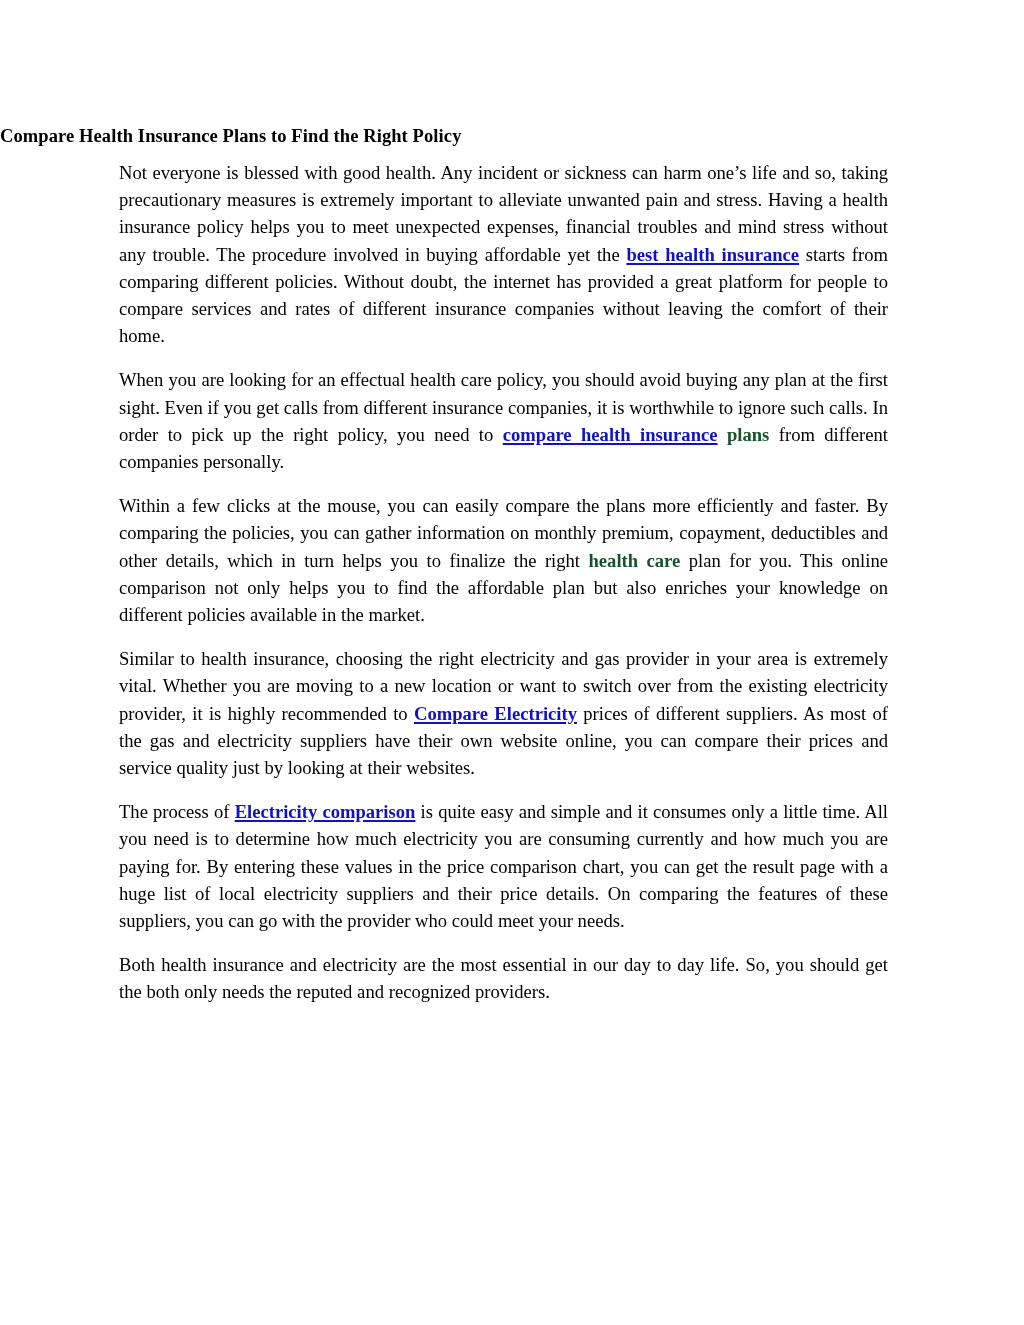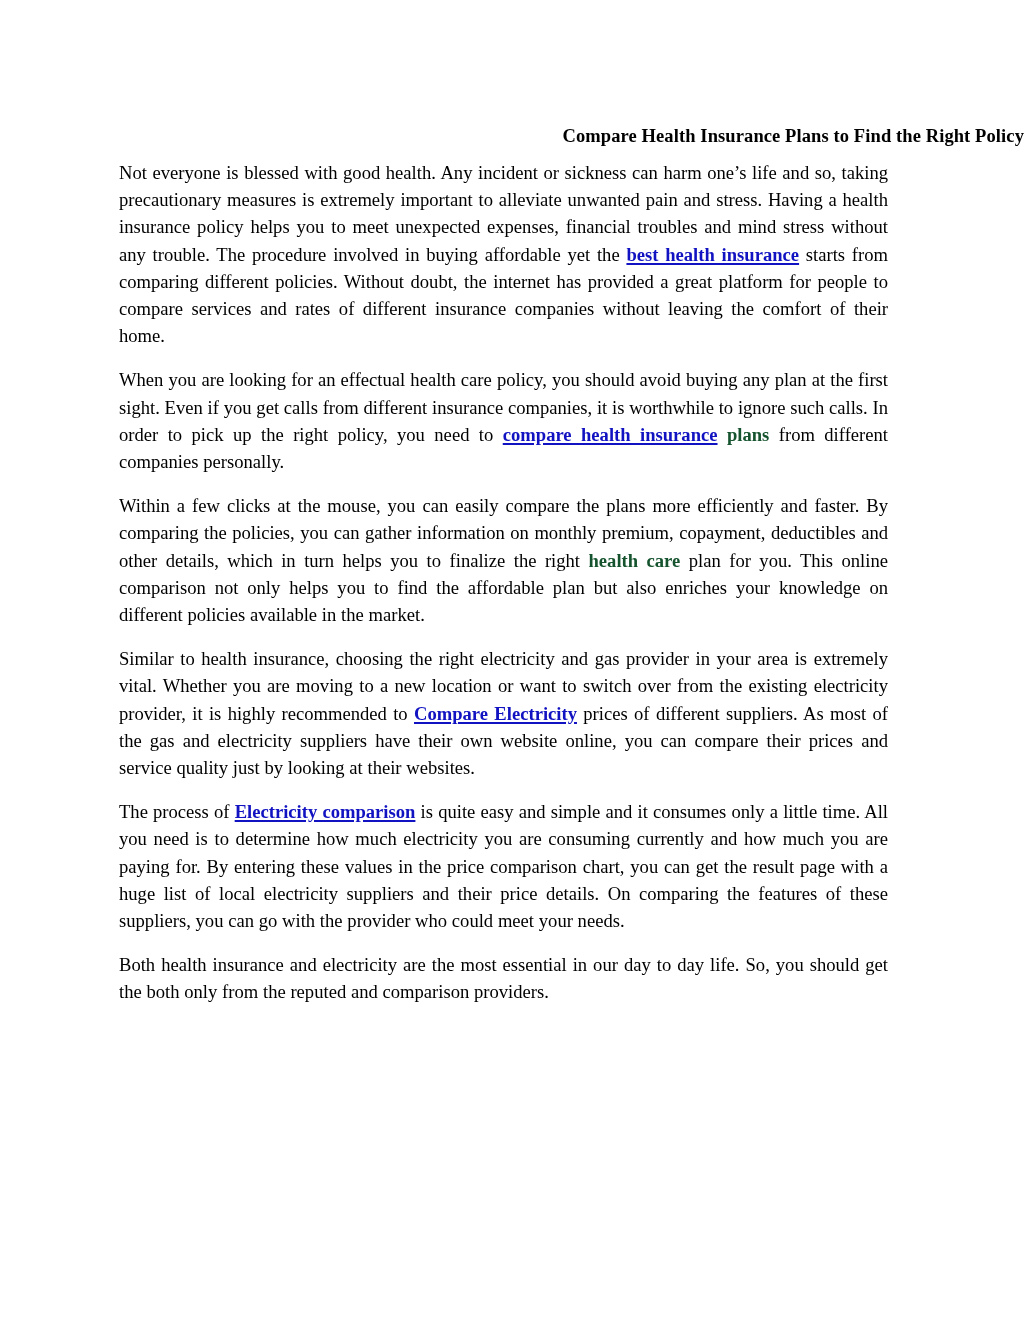--- a/index.html
+++ b/index.html
@@ -19,21 +19,21 @@
     width: 1024px;
     height: 1325px;
     background: #ffffff;
     box-sizing: border-box;
   }
   .doc-title {
     position: absolute;
     left: 0;
     top: 112px;
     width: 1024px;
-    text-align: right;
+    text-align: left;
     font-size: 18.5px;
     font-weight: bold;
     line-height: 24px;
     letter-spacing: 0.1px;
   }
   .body-col {
     position: absolute;
     left: 119px;
     top: 159px;
     width: 787px;
@@ -70,16 +70,16 @@
 <div class="page">
 
   <h1 class="doc-title">Compare Health Insurance Plans to Find the Right Policy</h1>
 
   <div class="body-col">
       <p class="para"><span>Not everyone is blessed with good health. Any incident or sickness can harm one’s life and so, taking precautionary measures is extremely important to alleviate unwanted pain and stress. Having a health insurance policy helps you to meet unexpected expenses, financial troubles and mind stress without any trouble. The procedure involved in buying affordable yet the </span><a class="lnk">best health insurance</a><span> starts from comparing different policies. Without doubt, the internet has provided a great platform for people to compare services and rates of different insurance companies without leaving the comfort of their home.</span></p>
       <p class="para"><span>When you are looking for an effectual health care policy, you should avoid buying any plan at the first sight. Even if you get calls from different insurance companies, it is worthwhile to ignore such calls. In order to pick up the right policy, you need to </span><a class="lnk">compare health insurance</a><strong class="strong"> plans</strong><span> from different companies personally.</span></p>
       <p class="para"><span>Within a few clicks at the mouse, you can easily compare the plans more efficiently and faster. By comparing the policies, you can gather information on monthly premium, copayment, deductibles and other details, which in turn helps you to finalize the right </span><strong class="strong">health care</strong><span> plan for you. This online comparison not only helps you to find the affordable plan but also enriches your knowledge on different policies available in the market.</span></p>
       <p class="para"><span>Similar to health insurance, choosing the right electricity and gas provider in your area is extremely vital. Whether you are moving to a new location or want to switch over from the existing electricity provider, it is highly recommended to </span><a class="lnk">Compare Electricity</a><span> prices of different suppliers. As most of the gas and electricity suppliers have their own website online, you can compare their prices and service quality just by looking at their websites.</span></p>
       <p class="para"><span>The process of </span><a class="lnk">Electricity comparison</a><span> is quite easy and simple and it consumes only a little time. All you need is to determine how much electricity you are consuming currently and how much you are paying for. By entering these values in the price comparison chart, you can get the result page with a huge list of local electricity suppliers and their price details. On comparing the features of these suppliers, you can go with the provider who could meet your needs.</span></p>
-      <p class="para"><span>Both health insurance and electricity are the most essential in our day to day life. So, you should get the both only from the reputed and comparison providers.</span></p>
+      <p class="para"><span>Both health insurance and electricity are the most essential in our day to day life. So, you should get the both only needs the reputed and recognized providers.</span></p>
     </div>
 
 </div>
 
 </body></html>

